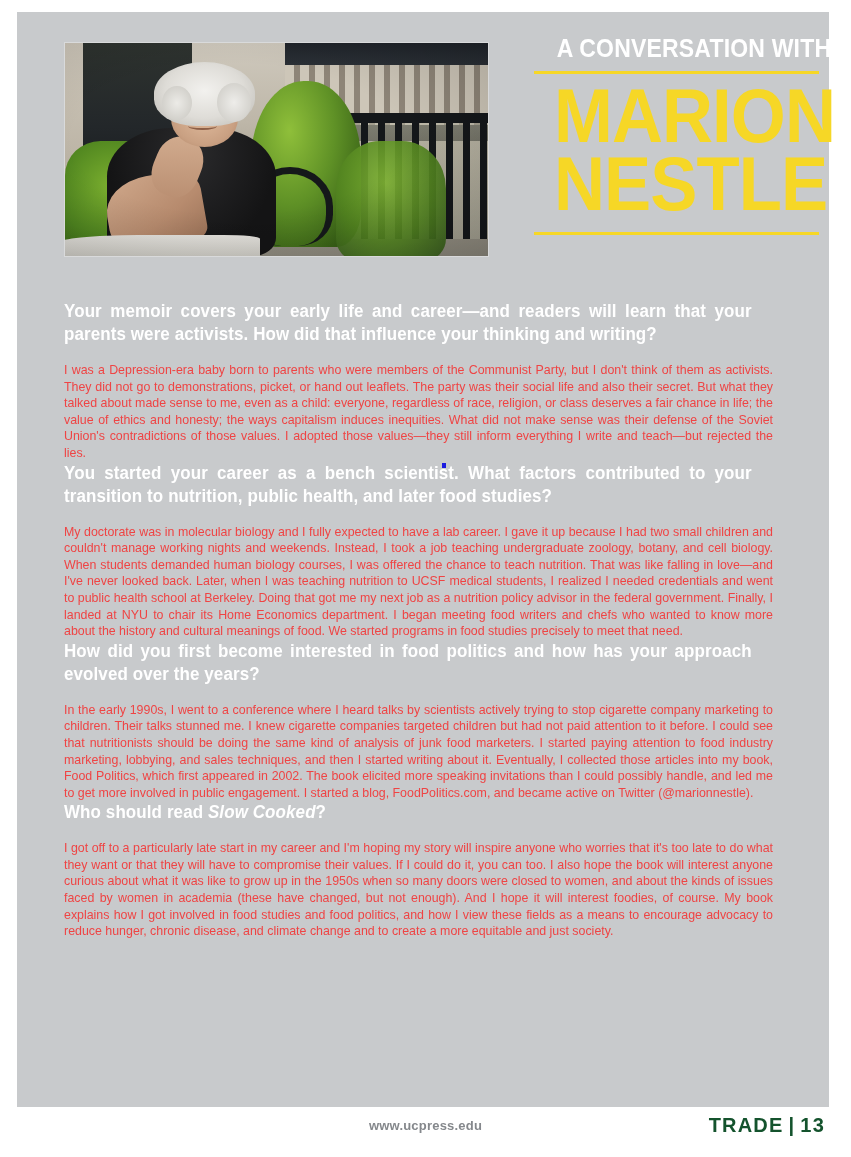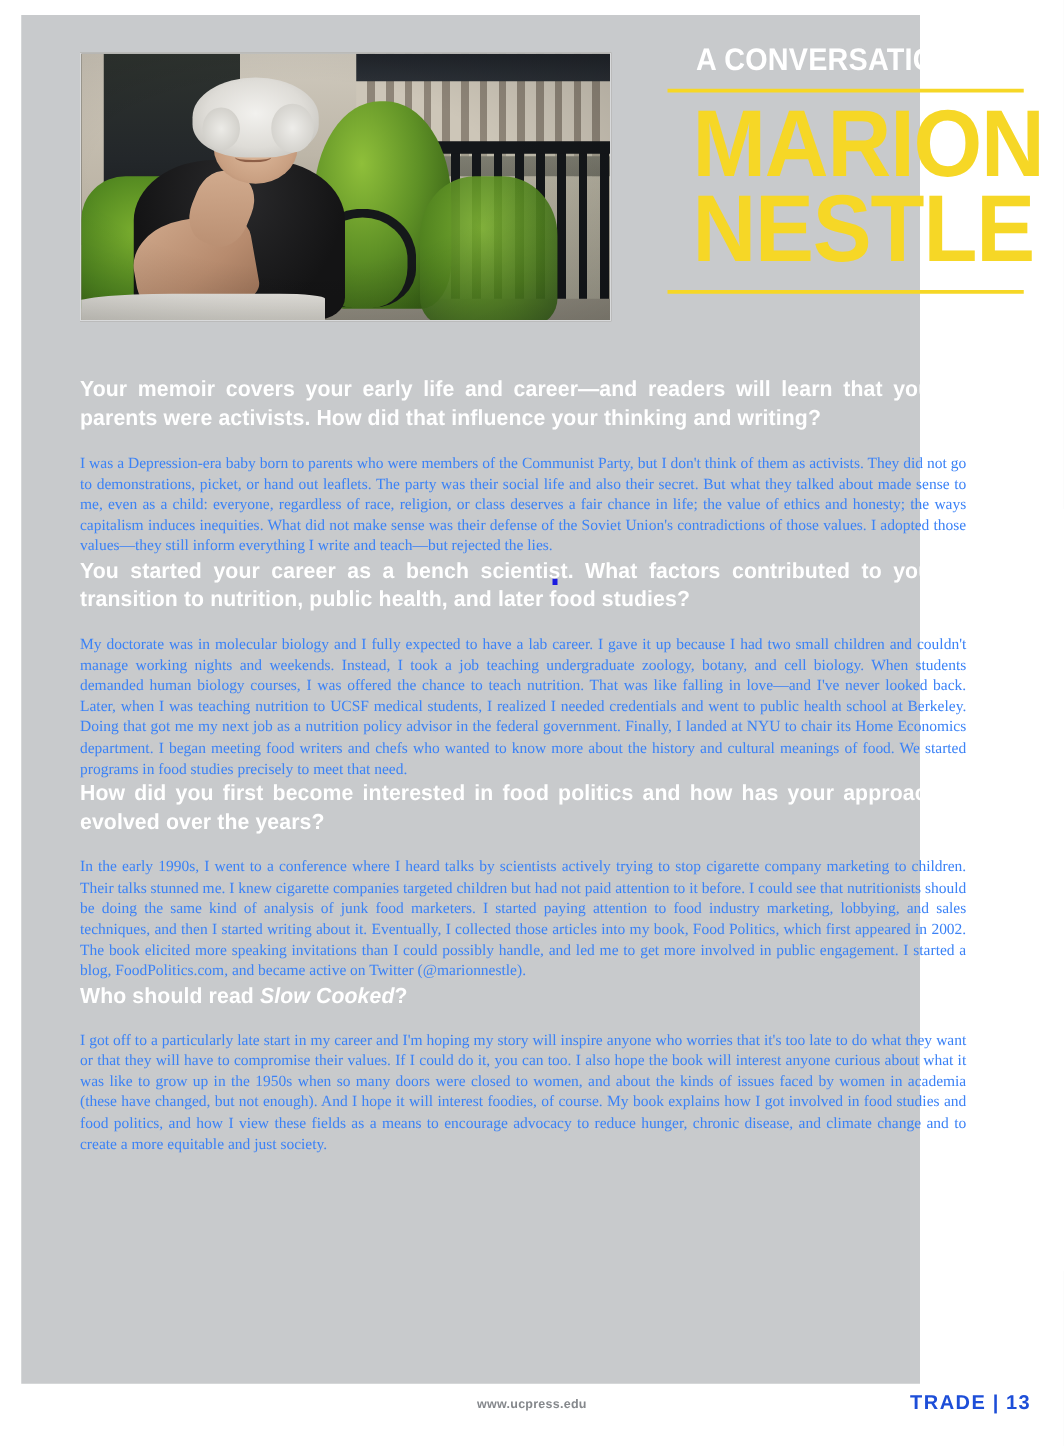--- a/index.html
+++ b/index.html
@@ -13,21 +13,21 @@
     position: relative;
     overflow: hidden;
     font-family: "Liberation Sans", sans-serif;
   }
 
   
   #page-panel {
     position: absolute;
     left: 17px;
     top: 12px;
-    width: 719px;
+    width: 812px;
     height: 1095px;
     background: #c8cacc;
   }
 
   
   #hero {
     position: absolute;
     left: 47px;
     top: 21px;
     width: 755px;
@@ -233,22 +233,22 @@
     margin: 0 0 16px 0;
     transform: scaleX(0.97);
     transform-origin: left top;
   }
   .question .book-title {
     font-style: italic;
   }
   .question.not-justified { text-align: left; }
 
   .answer {
-    color: #3b82f6;
-    font-family: Liberation Serif, serif;
+    color: #ef4444;
+    font-family: Liberation Sans, sans-serif;
     font-size: 12.4px;
     line-height: 16.6px;
     text-align: justify;
     margin: 0 0 30px 0;
   }
   .answer:last-child { margin-bottom: 0; }
 
   
   #artifact-dot {
     position: absolute;
@@ -268,30 +268,30 @@
     height: 40px;
   }
   #footer-url {
     position: absolute;
     left: 0;
     top: 8px;
     width: 851px;
     text-align: center;
     color: #85888c;
     font-weight: bold;
-    font-size: 10px;
+    font-size: 13px;
     letter-spacing: 0.2px;
   }
   #footer-section {
     position: absolute;
     right: 26px;
     top: 4px;
-    color: #1d4ed8;
-    font-weight: bold;
-    font-size: 16px;
+    color: #14532d;
+    font-weight: bold;
+    font-size: 20px;
     letter-spacing: 1.2px;
     white-space: nowrap;
   }
   #footer-section .sep {
     display: inline-block;
     padding: 0 5px;
   }
 </style>
 </head>
 <body>

